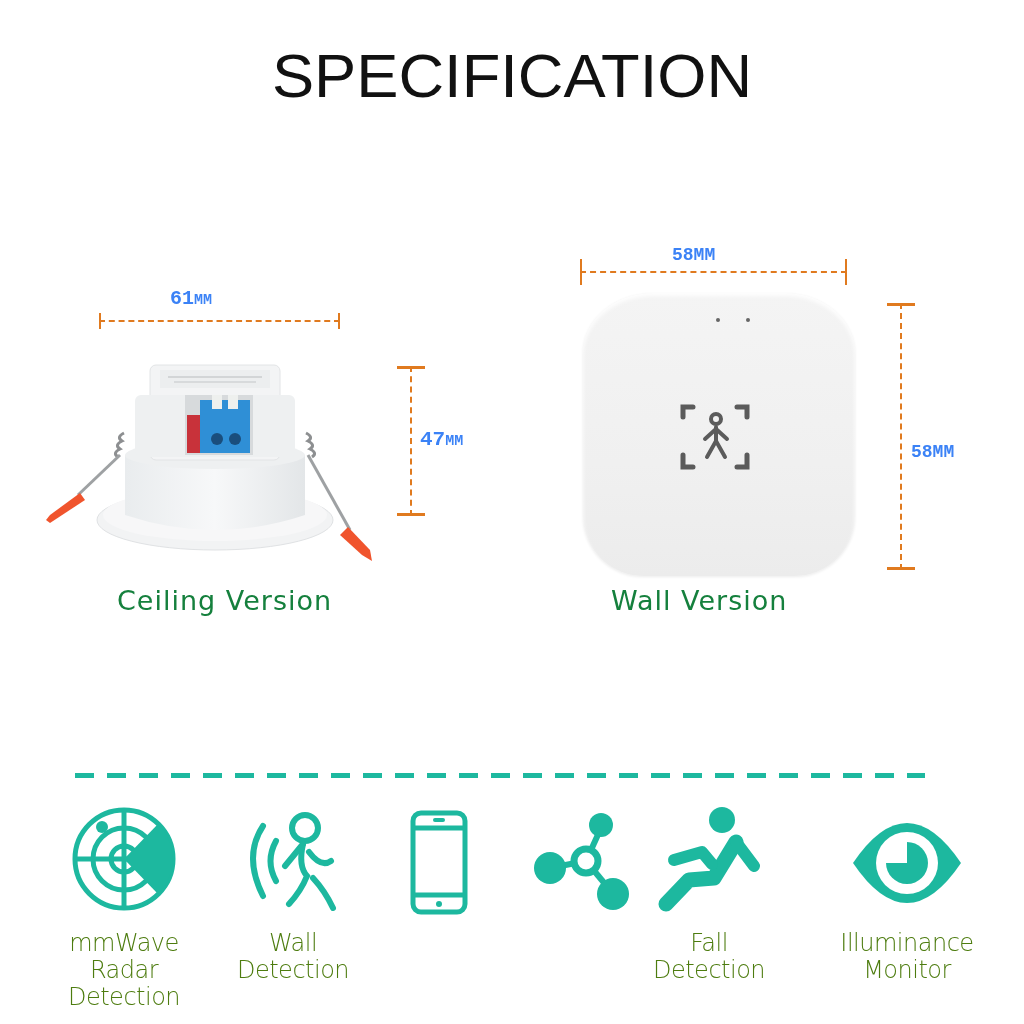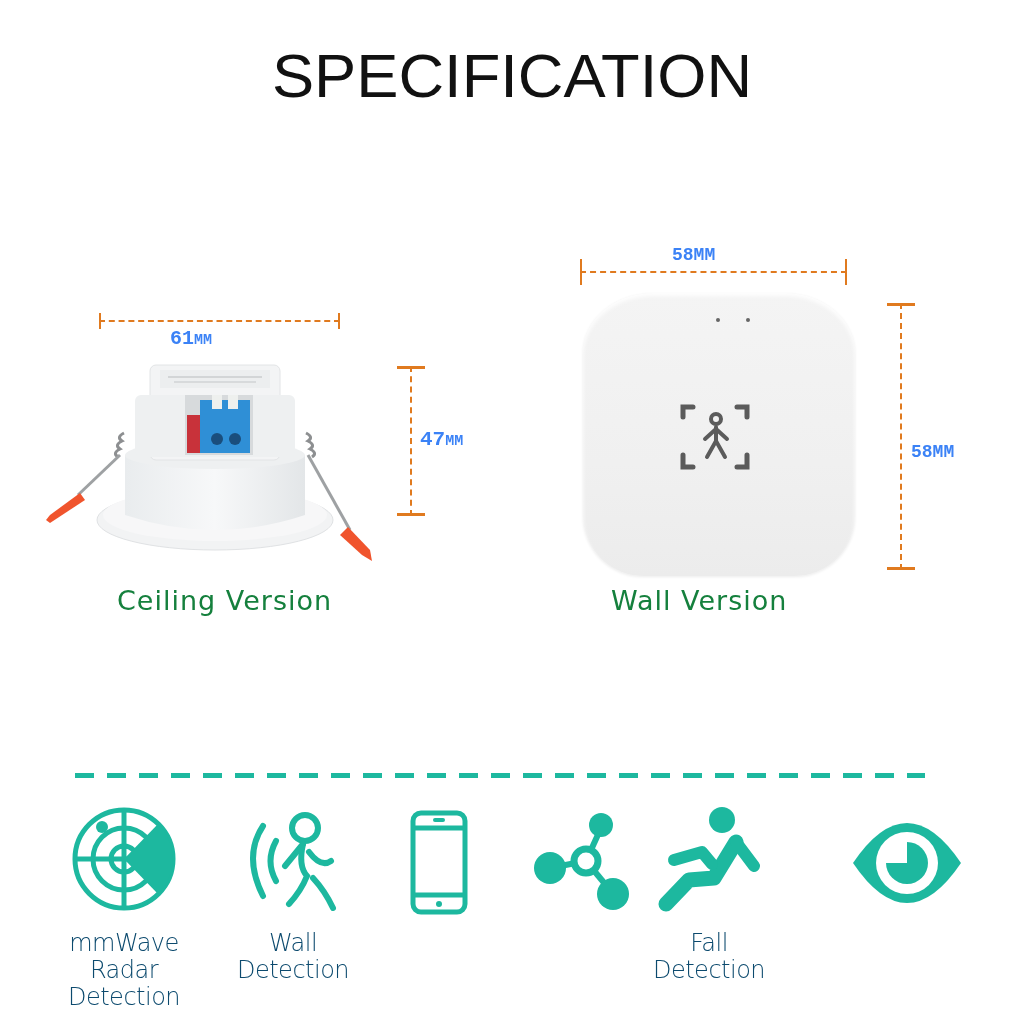--- a/index.html
+++ b/index.html
@@ -15,30 +15,30 @@
   .v-dim { width:28px; }
   .v-dim .line { position:absolute; top:0; bottom:0; left:13px; border-left:2px dashed #e07a1f; }
   .v-dim .tick-t, .v-dim .tick-b { position:absolute; left:0; height:3px; width:28px; background:#e07a1f; }
   .v-dim .tick-t { top:0; } .v-dim .tick-b { bottom:0; }
   .version { color:#15803d; font-size:27px; font-family:"DejaVu Sans", sans-serif; letter-spacing:1px; white-space:nowrap; }
   .wall-device { left:583px; top:293px; width:272px; height:283px; border-radius:70px 70px 60px 60px / 60px 60px 60px 60px; background:linear-gradient(180deg,#f4f4f4 0%,#f0f0f0 60%,#ececec 100%); box-shadow:inset 0 3px 4px rgba(255,255,255,0.9), 0 1px 3px rgba(0,0,0,0.08); }
   .led { width:4px; height:4px; border-radius:50%; background:#666; }
   .divider { left:75px; top:773px; width:850px; height:5px; background:repeating-linear-gradient(90deg,#1db89f 0 19px, transparent 19px 32px); }
   .feature { position:absolute; top:800px; width:180px; text-align:center; }
   .feature svg { display:block; margin:0 auto; }
-  .feature .label { position:absolute; top:130px; left:0; width:100%; color:#0c4a6e; font-size:24px; line-height:27px; font-family:"DejaVu Sans", sans-serif; font-weight:300; letter-spacing:-0.5px; }
+  .feature .label { position:absolute; top:130px; left:0; width:100%; color:#4d7c0f; font-size:24px; line-height:27px; font-family:"DejaVu Sans", sans-serif; font-weight:300; letter-spacing:-0.5px; }
 </style>
 </head>
 <body>
 
 <div class="abs title">SPECIFICATION</div>
 
 <div class="abs" style="left:0;top:0;">
 
-  <div class="abs dim-label" style="left:170px;top:287px;font-size:20px;margin-top:40px;">
+  <div class="abs dim-label" style="left:170px;top:287px;font-size:20px;">
     <span>61</span><span class="unit">MM</span>
   </div>
   <div class="abs h-dim" style="left:99px;top:313px;width:241px;">
     <div class="line"></div>
       <div class="tick-l"></div>
       <div class="tick-r"></div>
   </div>
 
   <svg class="abs" style="left:40px;top:355px;" width="340" height="220" viewBox="0 0 340 220">
     <defs>
@@ -202,13 +202,14 @@
   <div class="label"><span>Fall</span><br><span>Detection</span></div>
 </div>
 
 <div class="feature" style="left:817px;">
   <svg width="120" height="110" viewBox="0 0 120 110" style="margin-top:8px;">
     <path d="M6 55 Q60 -25 114 55 Q60 135 6 55 Z" fill="#1db89f"></path>
     <circle cx="60" cy="55" r="31" fill="#ffffff"></circle>
     <circle cx="60" cy="55" r="21" fill="#1db89f"></circle>
     <path d="M60 55 L60 32 A23 23 0 0 0 37 55 Z" fill="#ffffff"></path>
   </svg>
+  <div class="label"><span>Illuminance</span><br><span>Monitor</span></div>
 </div>
 
 </body></html>

